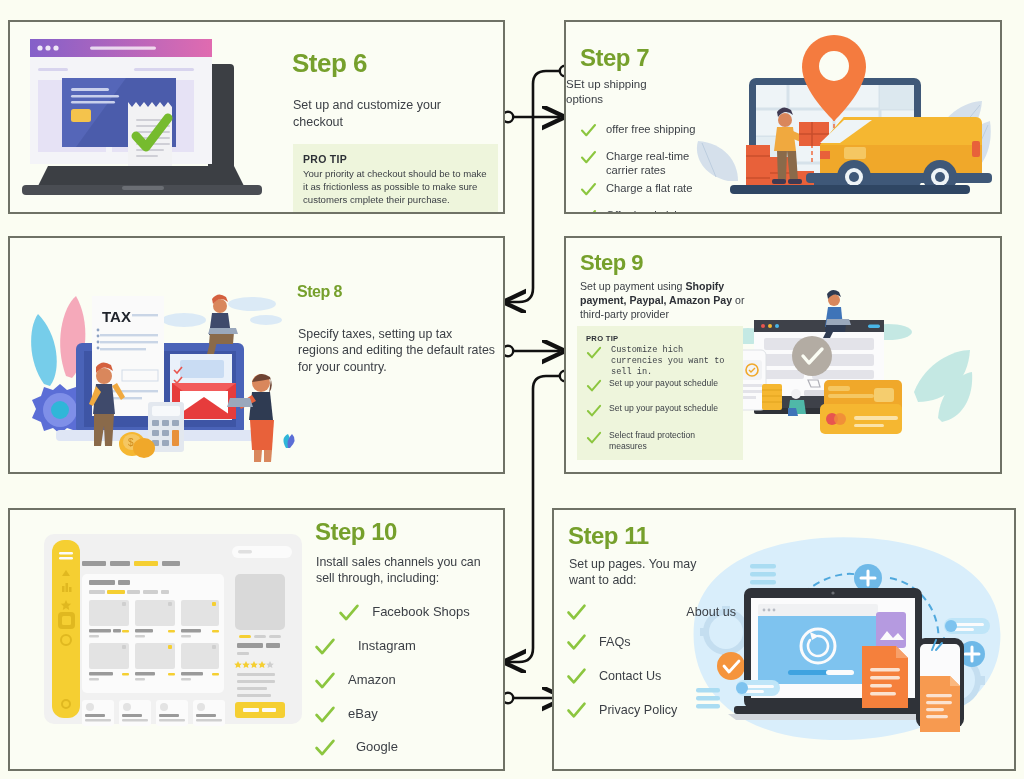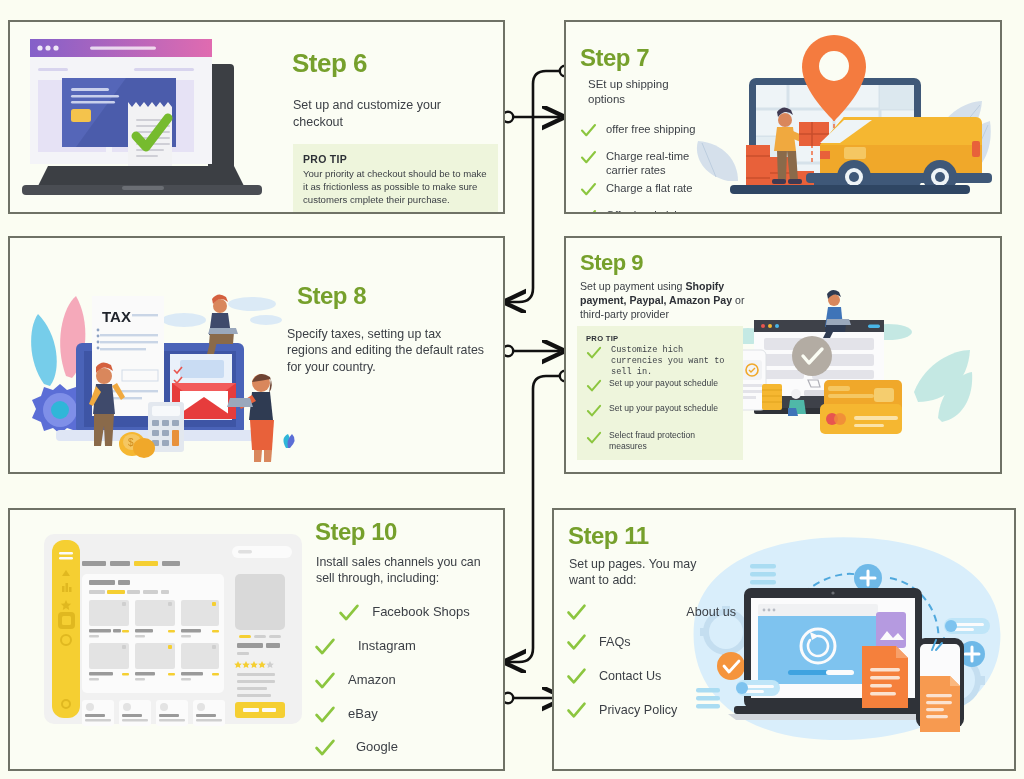--- a/index.html
+++ b/index.html
@@ -266,21 +266,21 @@
         <circle cx="160" cy="152" r="17" fill="#3f5878"></circle>
         <circle cx="160" cy="152" r="9" fill="#eef4f7"></circle>
         <circle cx="160" cy="152" r="5" fill="#3f5878"></circle>
         <circle cx="246" cy="152" r="17" fill="#3f5878"></circle>
         <circle cx="246" cy="152" r="9" fill="#eef4f7"></circle>
         <circle cx="246" cy="152" r="5" fill="#3f5878"></circle>
         <rect x="36" y="160" width="240" height="9" rx="4" fill="#2f4663"></rect>
       </svg>
 
       <div class="txt step-title" style="left:14px; top:24px; font-size:24px;">Step 7</div>
-      <div class="txt step-desc" style="left:22px; top:55px; width:106px; font-size:11.5px;">SEt up shipping options</div>
+      <div class="txt step-desc" style="left:0; top:55px; width:106px; font-size:11.5px;">SEt up shipping options</div>
 
       <div class="check-list" style="left:14px; top:100px; width:150px;">
         <div class="check-item" style="min-height:27px;">
           <svg class="check-mark" width="17" height="17" viewBox="0 0 17 17">
             <path d="M2,8.5 L6.3,13.2 L15,3" fill="none" stroke="#8cc63f" stroke-width="2.1" stroke-linecap="round" stroke-linejoin="round"></path>
           </svg>
           <span class="check-label" style="font-size:11.2px;">offer free shipping</span>
         </div>
         <div class="check-item" style="min-height:32px;">
           <svg class="check-mark" width="17" height="17" viewBox="0 0 17 17">
@@ -403,22 +403,22 @@
 
         <ellipse cx="118" cy="186" rx="13" ry="12" fill="#f5b731"></ellipse>
         <ellipse cx="118" cy="184" rx="9" ry="8" fill="#f5c762"></ellipse>
         <text x="114" y="188" font-family="Liberation Sans, sans-serif" font-size="10" fill="#d18c1d">$</text>
         <ellipse cx="130" cy="190" rx="11" ry="10" fill="#f0a82a"></ellipse>
 
         <path d="M272,190 q-6,-10 2,-14 q4,6 0,14 z" fill="#2fb6d8"></path>
         <path d="M276,190 q8,-8 2,-14 q-6,6 -4,14 z" fill="#5b6ed6"></path>
       </svg>
 
-      <div class="txt step-title" style="left:287px; top:280px; font-size:24px; top:46px;">Step 8</div>
-      <div class="txt step-desc" style="left:277px; top:88px; width:198px; font-size:12.4px;">Specify taxes, setting up tax regions and editing the default rates for your country.</div>
+      <div class="txt step-title" style="left:287px; top:280px; font-size:16px; top:46px;">Step 8</div>
+      <div class="txt step-desc" style="left:288px; top:88px; width:198px; font-size:12.4px;">Specify taxes, setting up tax regions and editing the default rates for your country.</div>
     </div>
   </div>
 
   <div class="card" style="left:564px; top:236px; width:438px; height:238px;">
     <div class="card-inner">
 
       <svg class="ill" style="left:166px; top:50px;" width="270" height="180" viewBox="0 0 270 180">
 
         <g fill="#b7e4e0" opacity=".8">
           <ellipse cx="16" cy="48" rx="22" ry="8"></ellipse>

